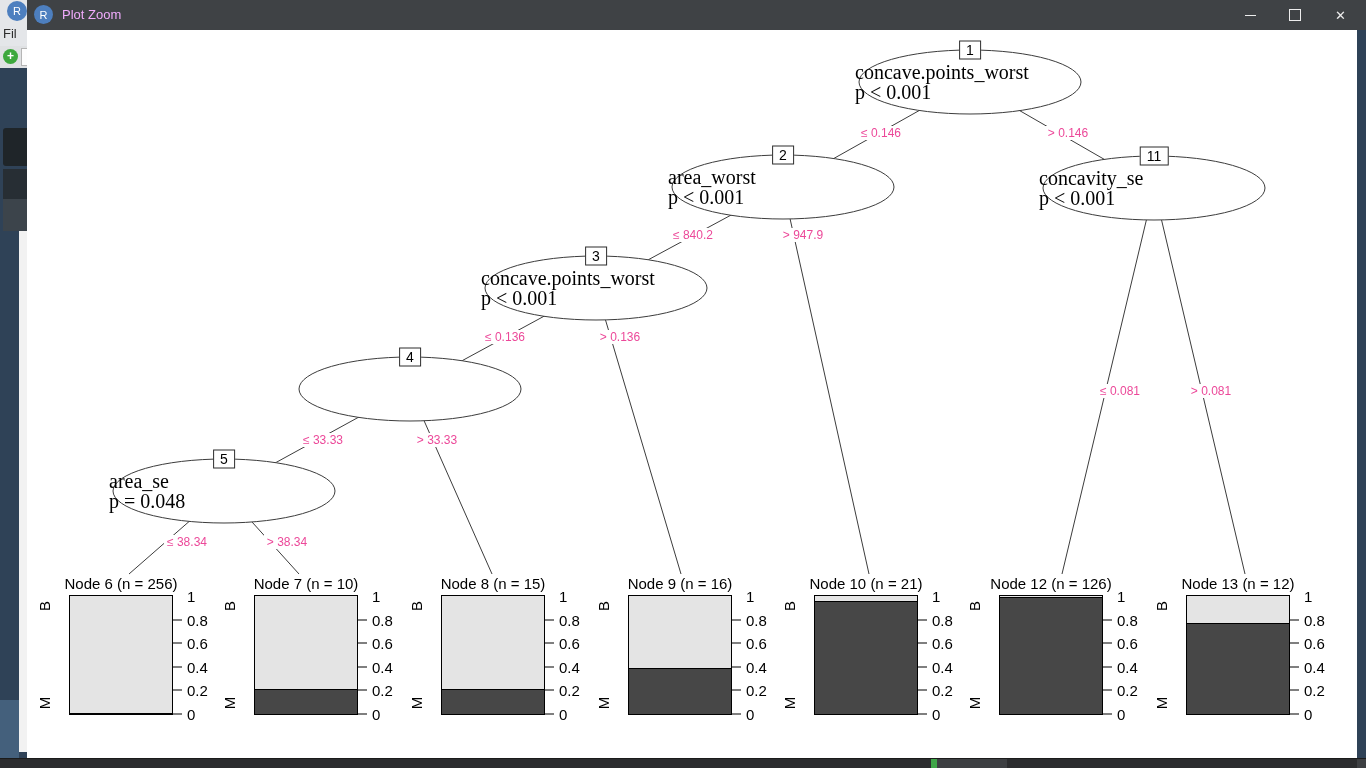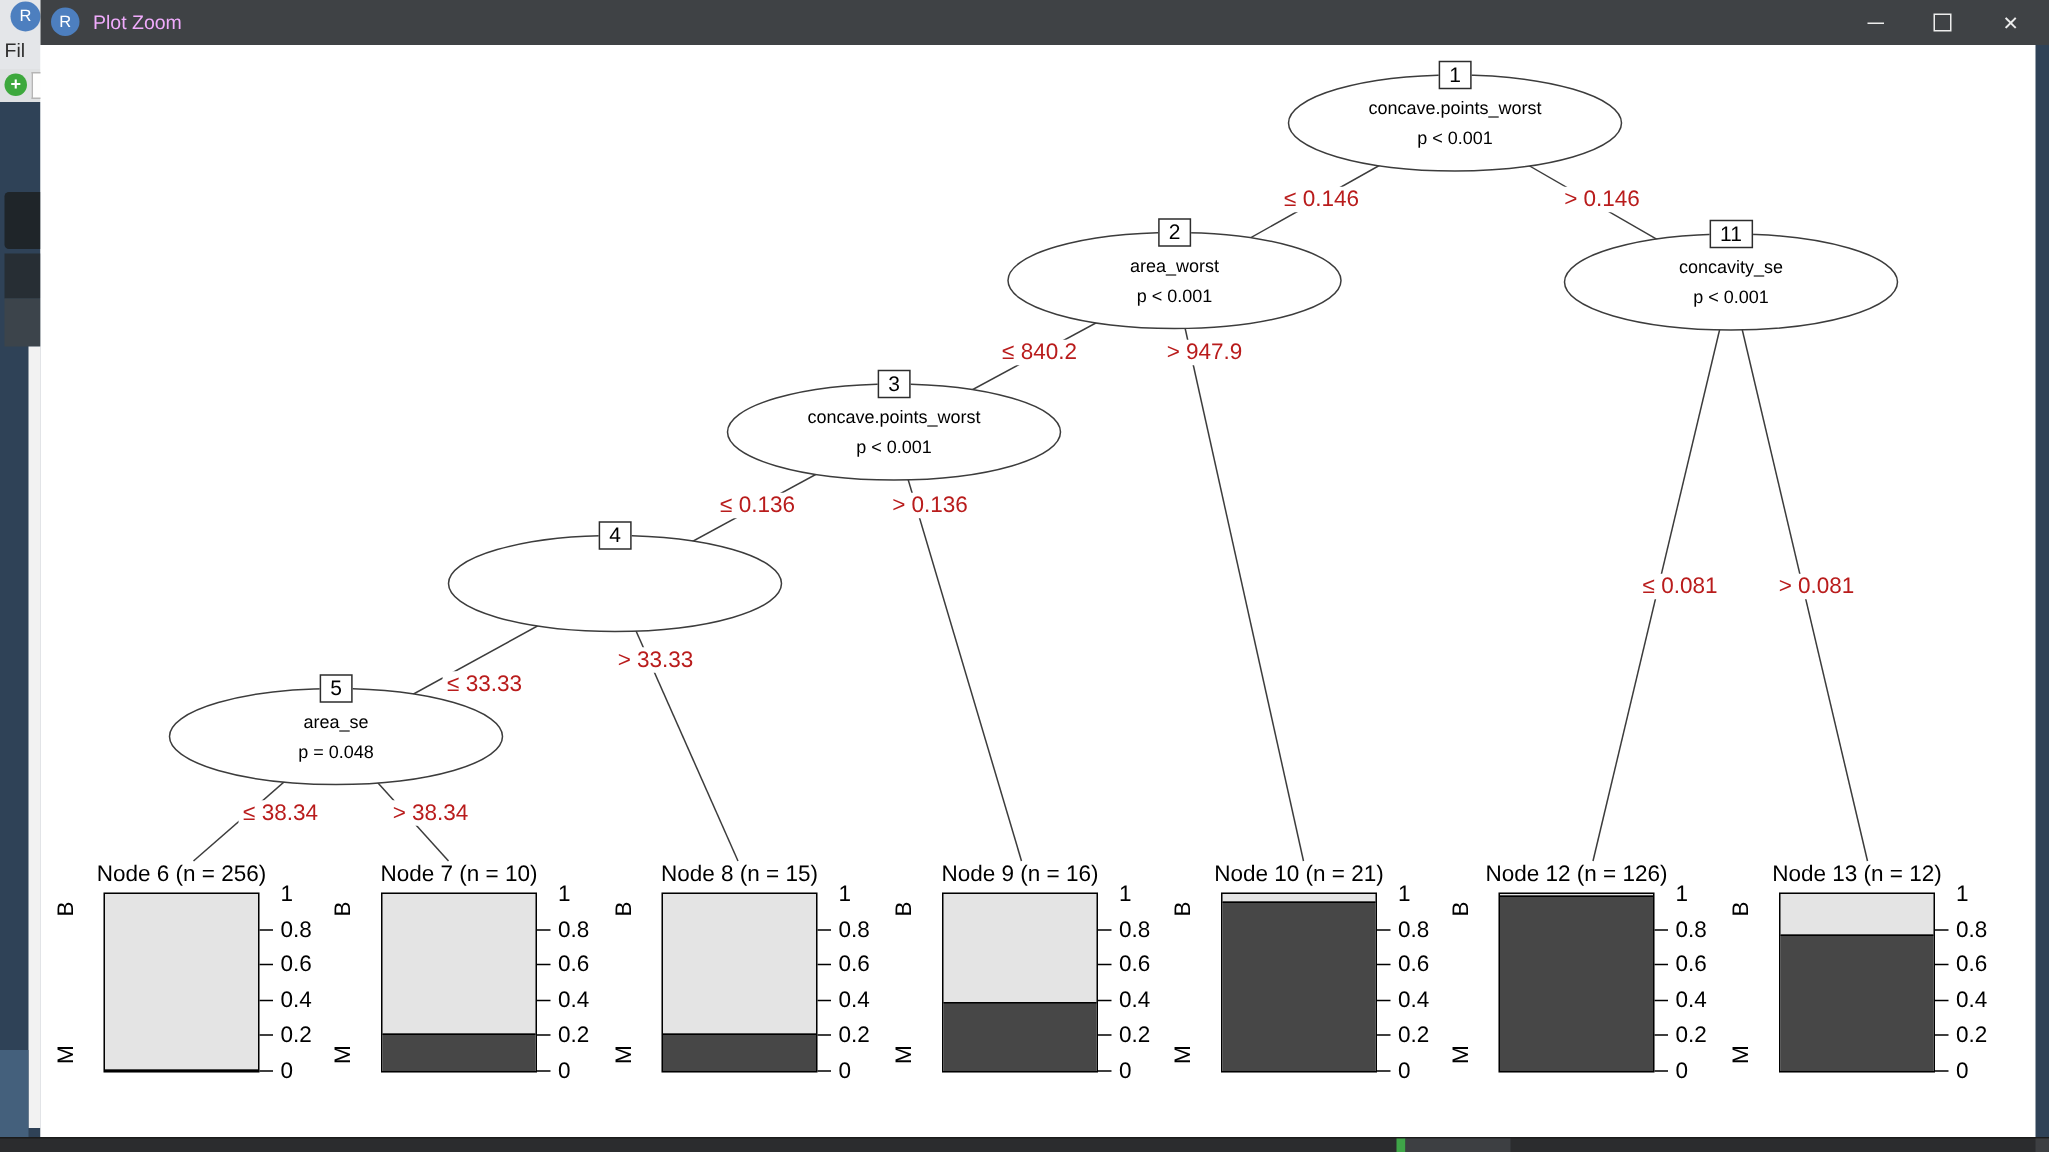--- a/index.html
+++ b/index.html
@@ -41,23 +41,23 @@
   .taskbar{position:absolute;left:0;top:758px;width:1366px;height:10px;background:#2b2c2e;border-top:1px solid #1b1b1b;}
   .tb-green{position:absolute;left:931px;top:0;width:6px;height:10px;background:#3fa548;}
   .tb-seg{position:absolute;left:937px;top:0;width:70px;height:10px;background:#3d3f42;}
   .tb-corner{position:absolute;left:1357px;top:0;width:9px;height:10px;background:#3d3f42;}
 
   
   .treesvg{position:absolute;left:0;top:0;}
   .inode{position:absolute;width:0;height:0;}
   .nbox{position:absolute;left:0;top:-32px;transform:translate(-50%,-50%);background:#fff;border:1px solid #2d2d2d;
         padding:0 6px;font-size:14px;line-height:17px;color:#000;}
-  .ntext{position:absolute;left:0;top:0;transform:translate(-50%,-50%);width:230px;text-align:center;
-         font-size:12px;line-height:20px;color:#000;}
-  .elabel{position:absolute;transform:translate(-50%,-50%);background:#fff;padding:0 3px;font-size:15px;color:#b91c1c;white-space:nowrap;}
+  .ntext{position:absolute;left:0;top:0;transform:translate(-50%,-50%);width:230px;
+         font-size:20px;line-height:20px;color:#000;font-family:Liberation Serif, serif;}
+  .elabel{position:absolute;transform:translate(-50%,-50%);background:#fff;padding:0 3px;font-size:12px;color:#ec4899;white-space:nowrap;}
 
   .term{position:absolute;top:595px;width:0;height:0;}
   .ttitle{position:absolute;left:0;top:-12px;transform:translate(-50%,-50%);white-space:nowrap;font-size:15px;color:#000;}
   .tbar{position:absolute;left:-52px;top:0;width:102px;height:118px;border:1px solid #000;background:#e4e4e4;}
   .seg-m{position:absolute;left:0;right:0;bottom:0;height:0;background:#474747;border-top:1px solid #000;}
   .cat{position:absolute;font-size:15px;color:#000;transform:translate(-50%,-50%) rotate(-90deg);}
   .cat-b{left:-77px;top:11px;}
   .cat-m{left:-77px;top:108px;}
   .tick{position:absolute;left:52px;display:flex;align-items:center;transform:translateY(-50%);}
   .tl{display:inline-block;width:9px;height:1px;background:#000;}
@@ -173,21 +173,21 @@
       <div>p &lt; 0.001</div>
     </div>
   </div>
 
   <div class="elabel" style="left:881px;top:133px">≤ 0.146</div>
   <div class="elabel" style="left:1068px;top:133px">&gt; 0.146</div>
   <div class="elabel" style="left:693px;top:235px">≤ 840.2</div>
   <div class="elabel" style="left:803px;top:235px">&gt; 947.9</div>
   <div class="elabel" style="left:505px;top:337px">≤ 0.136</div>
   <div class="elabel" style="left:620px;top:337px">&gt; 0.136</div>
-  <div class="elabel" style="left:323px;top:456px">≤ 33.33</div>
+  <div class="elabel" style="left:323px;top:440px">≤ 33.33</div>
   <div class="elabel" style="left:437px;top:440px">&gt; 33.33</div>
   <div class="elabel" style="left:187px;top:542px">≤ 38.34</div>
   <div class="elabel" style="left:287px;top:542px">&gt; 38.34</div>
   <div class="elabel" style="left:1120px;top:391px">≤ 0.081</div>
   <div class="elabel" style="left:1211px;top:391px">&gt; 0.081</div>
 
   <div class="term" style="left:121px">
     <div class="ttitle">Node 6 (n = 256)</div>
     <span class="cat cat-b">B</span>
     <span class="cat cat-m">M</span>

